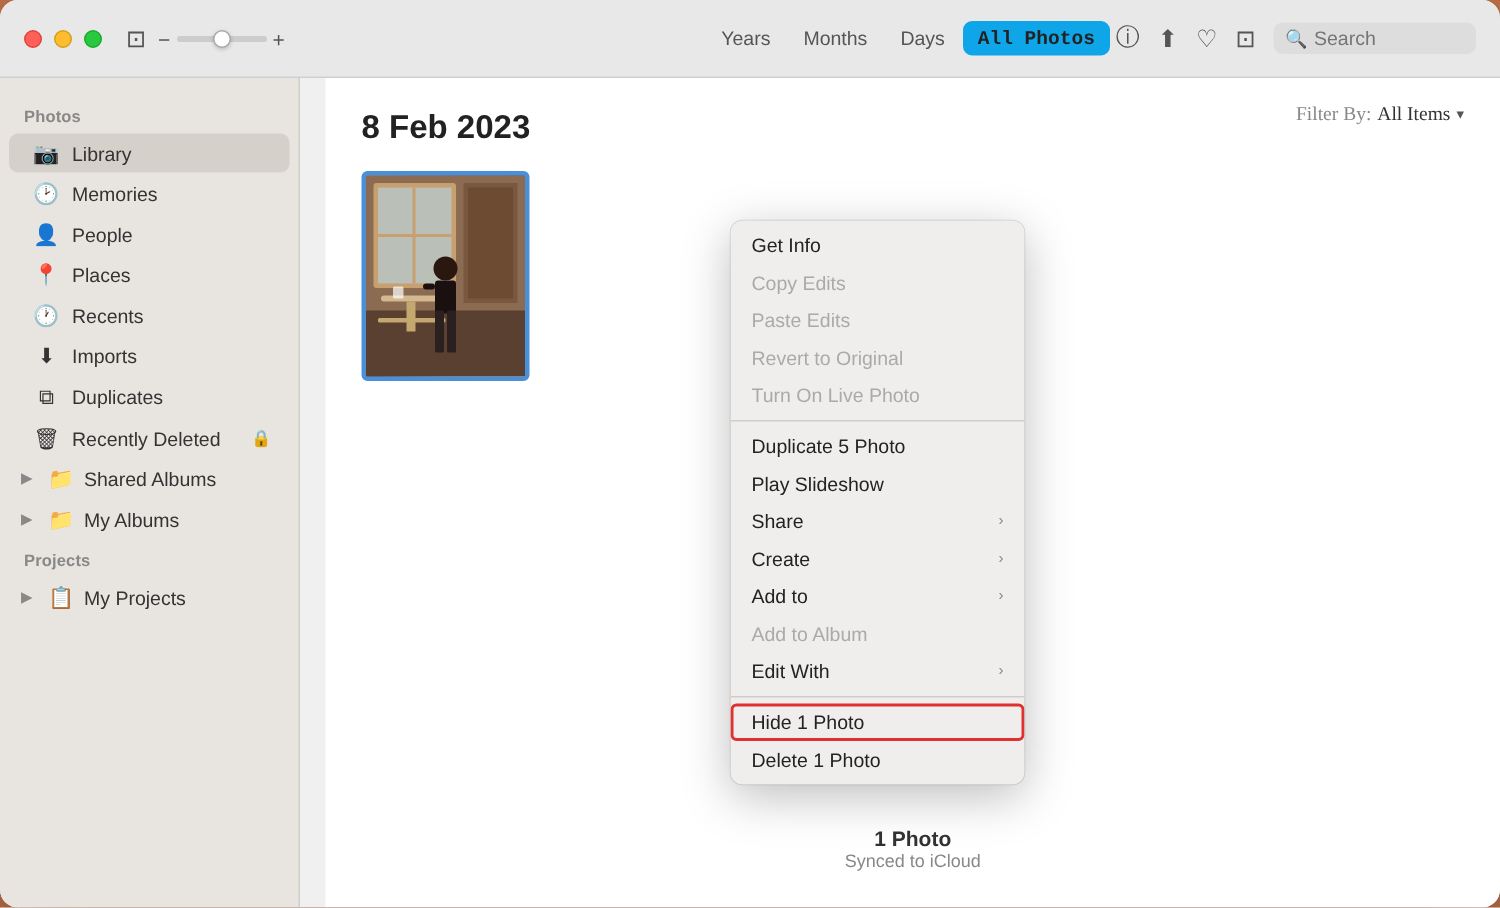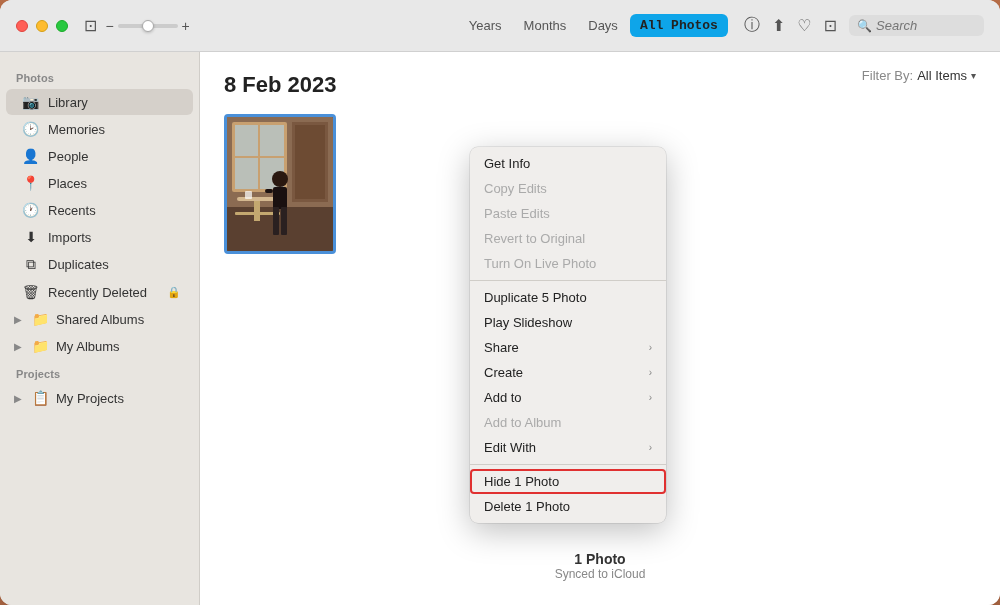--- a/index.html
+++ b/index.html
@@ -93,21 +93,21 @@
       left: 50%;
       transform: translateX(-50%);
       box-shadow: 0 1px 3px rgba(0,0,0,0.2);
     }
 
     .view-tabs {
       display: flex;
       align-items: center;
       gap: 2px;
       margin-left: auto;
-      margin-right: 16px;
+      margin-right: 4px;
     }
 
     .view-tab {
       padding: 4px 10px;
       font-size: 13px;
       color: #555;
       cursor: pointer;
       border-radius: 6px;
     }
 
@@ -139,33 +139,33 @@
       gap: 4px;
     }
 
     .search-box input {
       border: none;
       background: transparent;
       font-size: 13px;
       color: #a21caf;
       outline: none;
       width: 100px;
-      font-style: italic;
     }
 
     .search-icon {
       color: #888;
       font-size: 12px;
     }
 
     
     .main-layout {
       display: flex;
       flex: 1;
       overflow: hidden;
+      gap: 17px;
     }
 
     
     .sidebar {
       width: 200px;
       background: #e8e5e0;
       border-right: 1px solid #d0cdc8;
       padding: 12px 0;
       flex-shrink: 0;
       overflow-y: auto;
@@ -248,20 +248,21 @@
 
     .filter-bar {
       position: absolute;
       top: 16px;
       right: 24px;
       font-size: 13px;
       color: #555;
       display: flex;
       align-items: center;
       gap: 4px;
+      font-family: Liberation Serif, serif;
     }
 
     .filter-label {
       color: #888;
     }
 
     .filter-value {
       font-weight: 500;
       color: #333;
       cursor: pointer;

